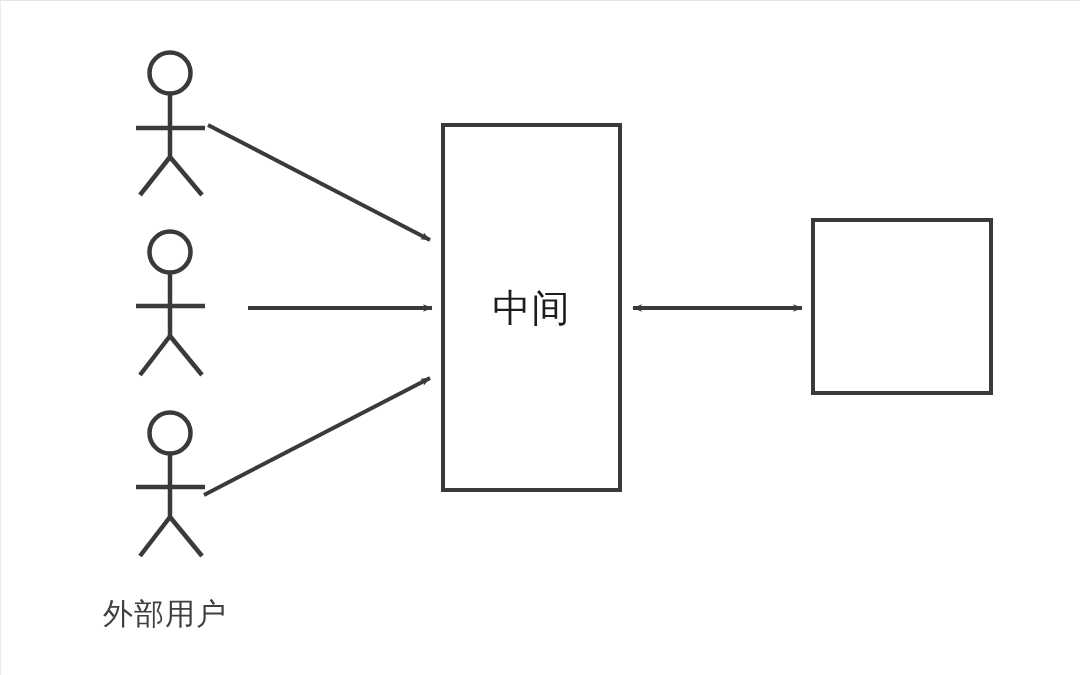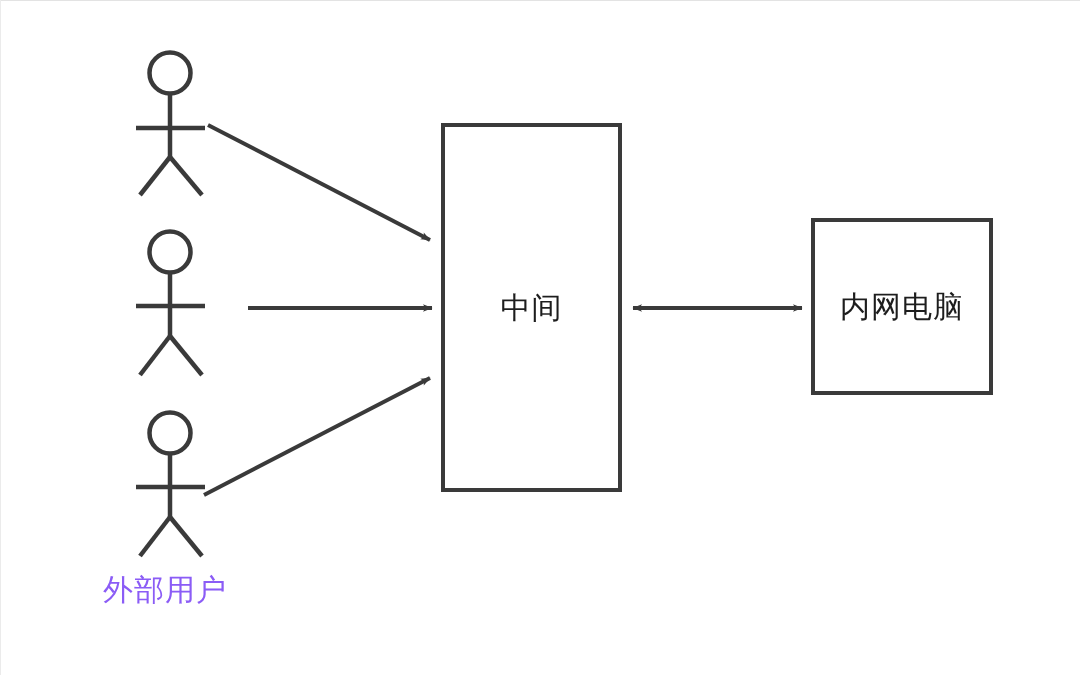--- a/index.html
+++ b/index.html
@@ -45,32 +45,33 @@
     height: 675px;
   }
   .box-label {
     position: absolute;
     display: flex;
     flex-direction: column;
     align-items: center;
     justify-content: center;
     text-align: center;
     color: #1d1d1d;
-    font-size: 30px;
+    font-size: 38px;
     line-height: 52px;
     letter-spacing: 1px;
     white-space: nowrap;
   }
   .node-caption {
     position: absolute;
-    color: #8b5cf6;
+    color: #404040;
     font-size: 30px;
     line-height: 34px;
     letter-spacing: 1px;
     white-space: nowrap;
+    margin-top: 24px;
   }
 </style>
 </head>
 <body>
 
 <div id="canvas">
 
   <svg class="layer" viewBox="0 0 1080 675">
     <defs>
       <marker id="arrowEnd" markerWidth="11" markerHeight="11" refX="9.4" refY="4.2" orient="auto" markerUnits="userSpaceOnUse">
@@ -115,19 +116,16 @@
 
     <line x1="204" y1="495" x2="430" y2="378" stroke="#3a3a3a" stroke-width="4" marker-end="url(#arrowEnd)"></line>
 
     <line x1="633" y1="308" x2="802" y2="308" stroke="#3a3a3a" stroke-width="4" marker-start="url(#arrowStart)" marker-end="url(#arrowEnd)"></line>
   </svg>
 
   <div class="box-label" style="left:443px; top:125px; width:177px; height:365px;">
     <span>中间</span>
   </div>
 
-  <div class="box-label" style="left:813px; top:220px; width:178px; height:173px;">
-    <span>内网电脑</span>
-  </div>
 
   <div class="node-caption" style="left:103px; top:573px;">外部用户</div>
 
 </div>
 
 </body></html>

